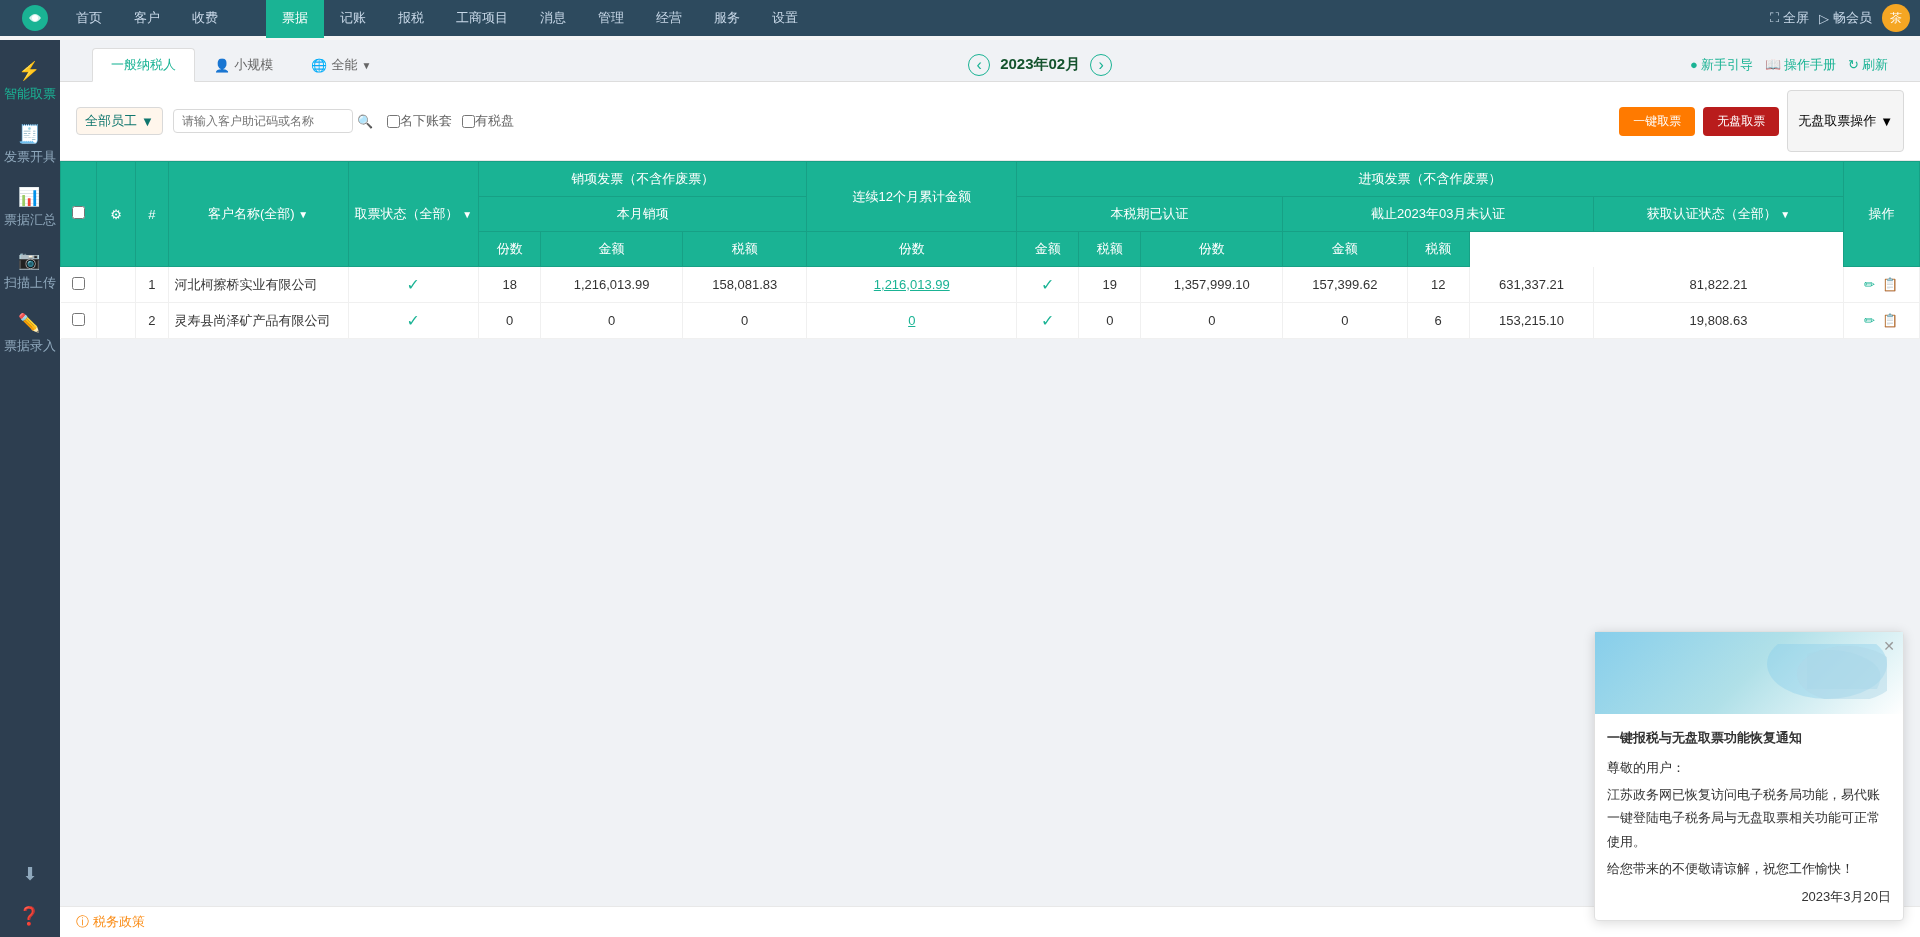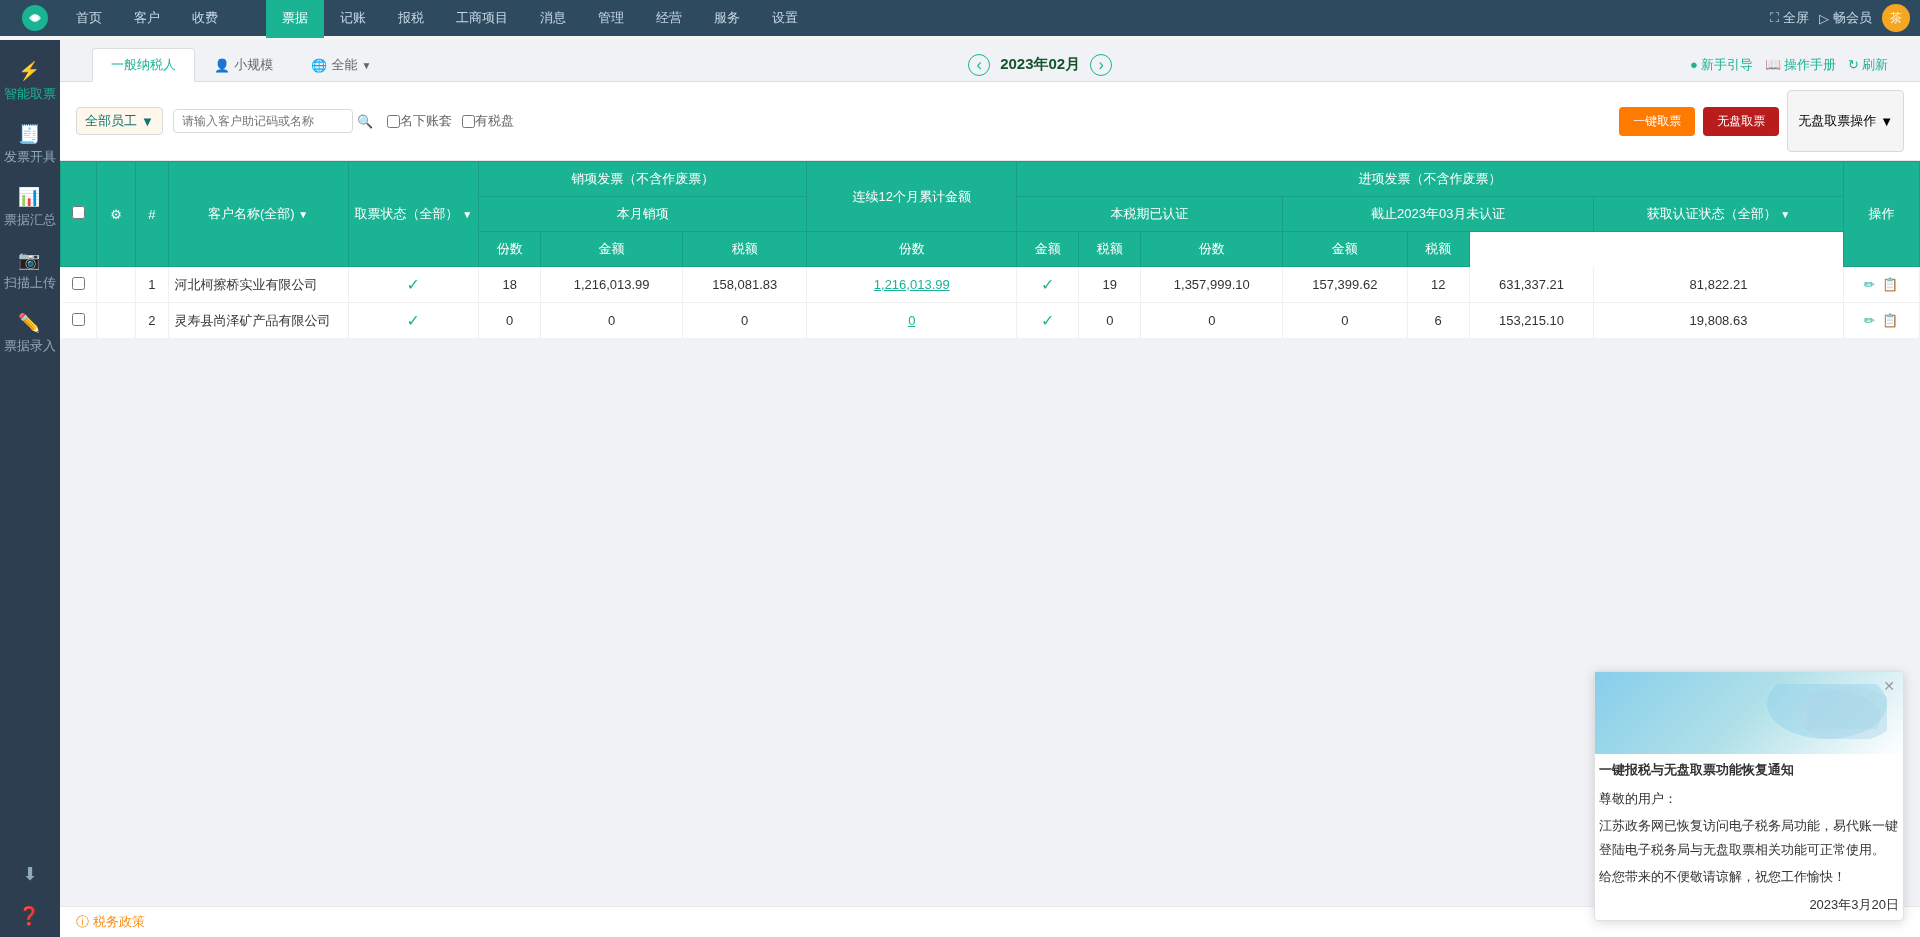--- a/index.html
+++ b/index.html
@@ -93,21 +93,21 @@
       width: 310px; background: white;
       border: 1px solid #e0e0e0; border-radius: 4px;
       box-shadow: 0 2px 12px rgba(0,0,0,0.15);
       z-index: 200;
     }
     .notification-header {
       background: linear-gradient(135deg, #87ceeb 0%, #b0e0e8 50%, #ffffff 100%);
       padding: 12px; position: relative; min-height: 60px;
     }
     .notification-close { position: absolute; top: 6px; right: 8px; cursor: pointer; color: #999; font-size: 14px; }
-    .notification-body { padding: 4px; font-size: 12px; color: #333; line-height: 1.8; }
+    .notification-body { padding: 12px; font-size: 12px; color: #333; line-height: 1.8; }
     .notification-title { font-size: 13px; font-weight: bold; color: #333; margin-bottom: 6px; }
     .notification-scroll { max-height: 160px; overflow-y: auto; }
 
     
     .bottom-bar {
       position: fixed; bottom: 0; left: 60px; right: 0;
       background: white; border-top: 1px solid #e8e8e8;
       padding: 6px 16px; display: flex; align-items: center;
     }
     .tax-policy { color: #fa8c16; font-size: 12px; display: flex; align-items: center; gap: 4px; cursor: pointer; }

